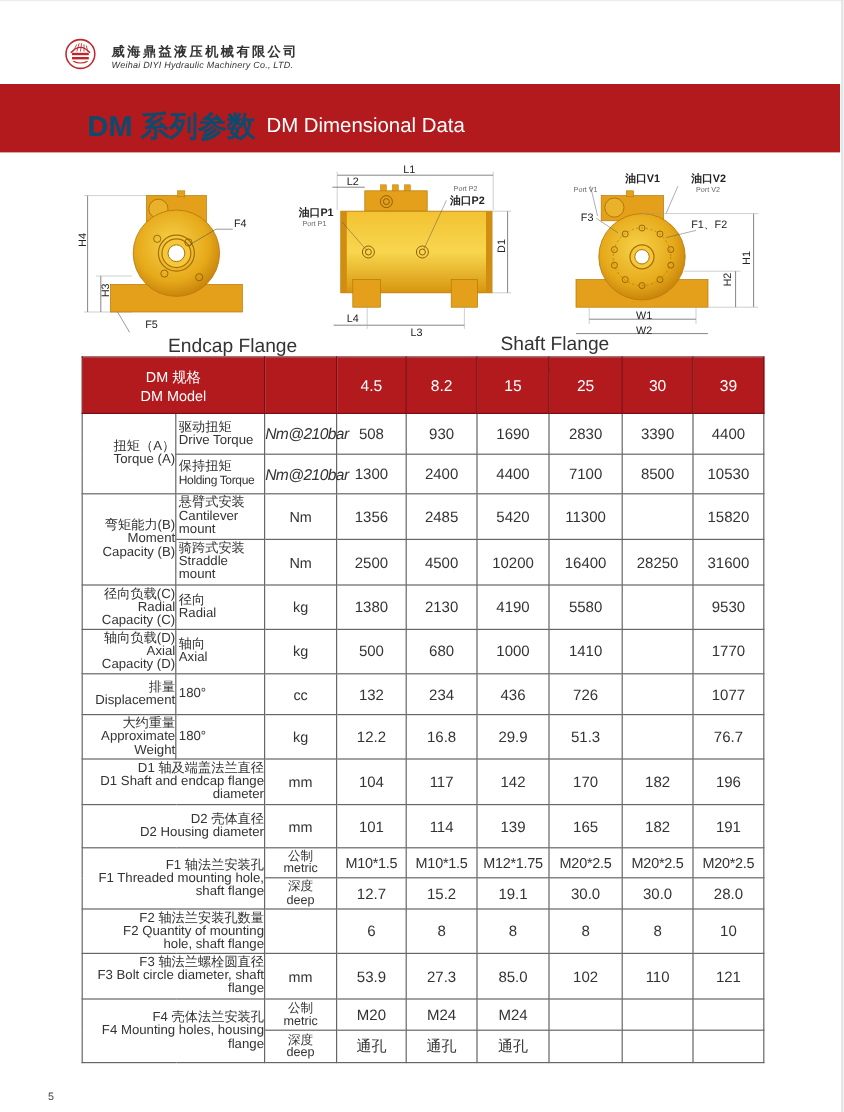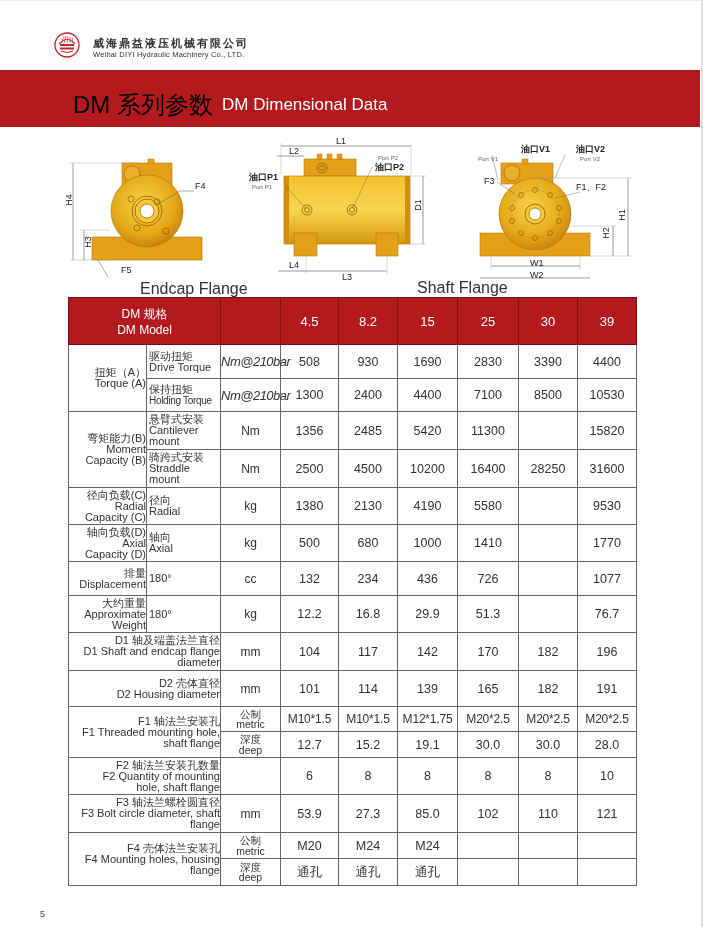--- a/index.html
+++ b/index.html
@@ -4,24 +4,24 @@
 <style>
   * { box-sizing: border-box; margin: 0; padding: 0; }
   html, body { width: 703px; height: 927px; background: #ffffff; overflow: hidden; }
   body { position: relative; font-family: "Liberation Sans", "DejaVu Sans", sans-serif; color: #333; }
   .page-edge { position: absolute; top: 0; right: 0; width: 2px; height: 927px; background: #e2e2e2; }
   .page-edge-top { position: absolute; top: 0; left: 0; width: 703px; height: 1px; background: #ececec; }
 
   
   .logo { position: absolute; left: 52px; top: 31px; width: 30px; height: 28px; }
   .company-cn { position: absolute; left: 93px; top: 36px; font-size: 11px; letter-spacing: 2px; color: #333; font-weight: bold; }
-  .company-en { position: absolute; left: 93px; top: 50px; font-size: 7.5px; color: #333; letter-spacing: 0.2px; }
+  .company-en { position: absolute; left: 93px; top: 50px; font-size: 7.5px; color: #333; letter-spacing: 0.2px; font-style: italic; }
 
   .banner { position: absolute; left: 0; top: 70px; width: 700px; height: 57px; background: #b21a1e; }
-  .banner-title-cn { position: absolute; left: 73px; top: 89px; font-size: 24px; color: #000000; }
+  .banner-title-cn { position: absolute; left: 73px; top: 89px; font-size: 24px; color: #0c4a6e; font-weight: bold; }
   .banner-title-en { position: absolute; left: 222px; top: 95px; font-size: 17px; color: #fff; }
 
   
   .diagram { position: absolute; }
   .lbl { position: absolute; font-size: 9px; color: #222; white-space: nowrap; }
   .lbl-sm { position: absolute; font-size: 6px; color: #666; white-space: nowrap; }
   .caption-cn { position: absolute; font-size: 10px; color: #333; white-space: nowrap; margin-top: 32px; }
   .caption-en { position: absolute; font-size: 16px; color: #333; white-space: nowrap; }
 
   

